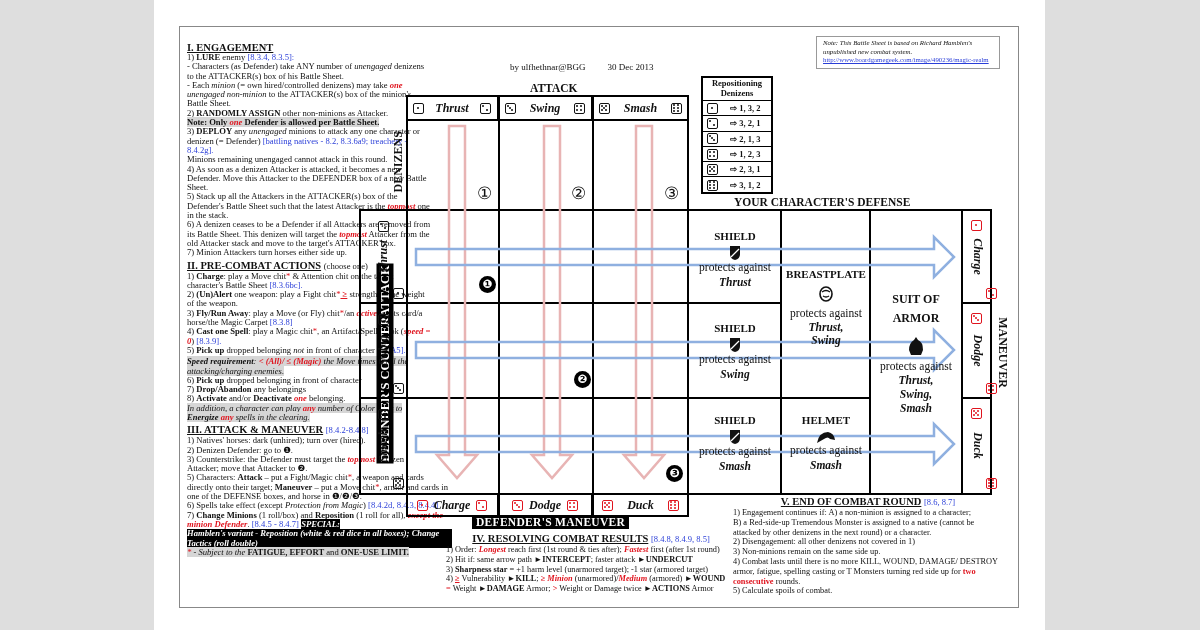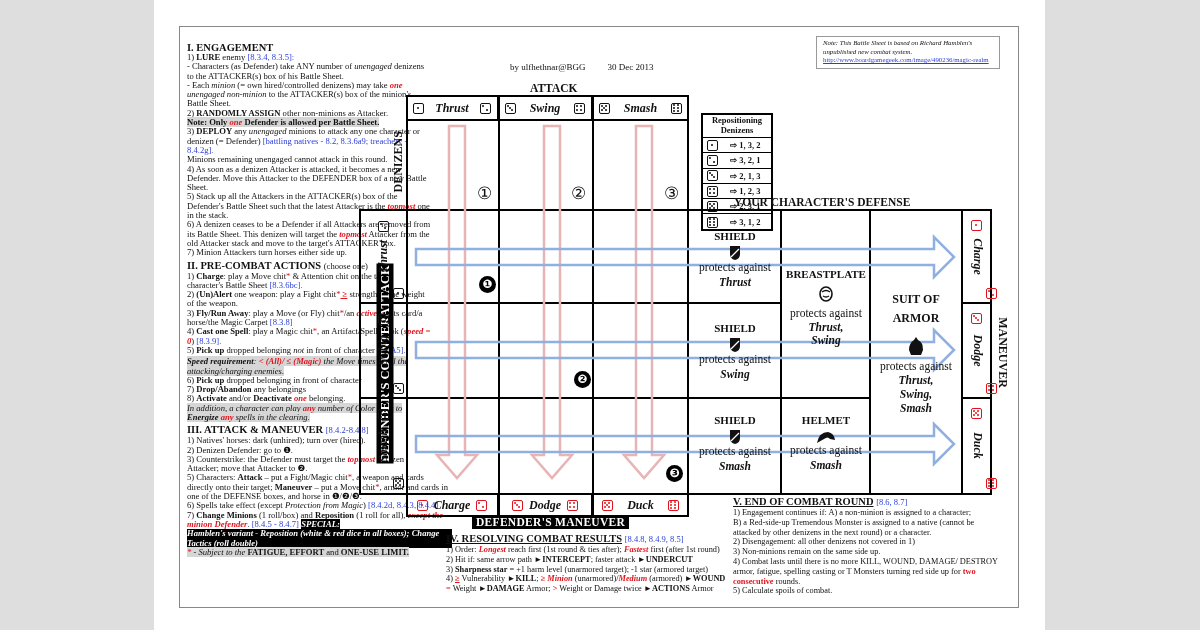--- a/index.html
+++ b/index.html
@@ -13,21 +13,21 @@
   .b { font-weight: bold; }
   .i { font-style: italic; }
   .u { text-decoration: underline; }
   .hl { background: #d6d6d6; }
   .inv { background: #000; color: #fff; }
 
   
   .lefttext { position: absolute; left: 33px; top: 40px; width: 244px; font-size: 8.6px; line-height: 9.3px; }
   .lefttext p { margin: 0; }
   .lefttext h3 { font-size: 10.5px; line-height: 11px; font-weight: bold; margin-top: 2px; }
-  .lefttext h3 .t { }
+  .lefttext h3 .t { text-decoration: underline; }
   .lefttext h3 .s { font-weight: normal; font-size: 8.6px; }
 
   
   .title { position: absolute; left: 275px; top: 31px; font-size: 24px; font-weight: bold; white-space: nowrap; letter-spacing: -0.3px; }
   .title small { font-size: 11px; }
   .byline { position: absolute; left: 356px; top: 62px; font-size: 9px; white-space: nowrap; }
   .byline span { margin-left: 22px; }
   .note { position: absolute; left: 662px; top: 36px; width: 184px; height: 33px; border: 1px solid #999; font-size: 6.8px; line-height: 8.6px; font-style: italic; padding: 2px 6px; }
   .note a { color: #2a3ed8; text-decoration: underline; font-style: normal; }
 
@@ -36,39 +36,39 @@
   .hdr-cell:last-child { border-right: none; }
   .die { display: inline-block; width: 11px; height: 11px; border: 1.4px solid #111; border-radius: 2px; position: relative; }
   .die.r { border-color: #e0141e; }
   .die i { position: absolute; width: 2px; height: 2px; background: #111; border-radius: 50%; }
   .die.r i { background: #e0141e; }
   .vlabel { position: absolute; transform: rotate(-90deg); transform-origin: center; white-space: nowrap; font-weight: bold; }
 
   .circ { font-size: 17px; position: absolute; }
   .bullet { position: absolute; width: 17px; height: 17px; border-radius: 50%; background: #000; color: #fff; font-size: 12px; font-weight: bold; text-align: center; line-height: 17px; font-family: "DejaVu Sans", sans-serif; }
 
-  .repo { position: absolute; left: 547px; top: 76px; width: 72px; height: 118px; border: 2px solid #000; font-size: 8.5px; margin-top: 37px; }
+  .repo { position: absolute; left: 547px; top: 76px; width: 72px; height: 118px; border: 2px solid #000; font-size: 8.5px; }
   .repo .head { text-align: center; font-weight: bold; line-height: 9.5px; padding: 1px 0; border-bottom: 1.5px solid #000; height: 23px; }
   .repo .row { height: 15.3px; border-bottom: 1px solid #000; display: flex; align-items: center; padding: 0 4px; gap: 12px; font-weight: bold; font-size: 8.5px; }
   .repo .row:last-child { border-bottom: none; }
 
   .box-att { position: absolute; left: 629px; top: 77px; width: 108px; height: 114px; border: 4px solid #d8a0a0; border-radius: 18px; text-align: center; }
   .box-def { position: absolute; left: 744px; top: 77px; width: 100px; height: 114px; border: 4px solid #a6c0e0; border-radius: 18px; text-align: center; }
   .box-att h4, .box-def h4 { font-size: 12px; text-decoration: underline; margin-top: 4px; }
   .box-def p { font-size: 12px; font-style: italic; margin-top: 14px; line-height: 16px; }
 
   .ycd { position: absolute; left: 580px; top: 196px; font-size: 11.5px; font-weight: bold; white-space: nowrap; }
   .dcell { position: absolute; text-align: center; font-size: 11px; }
   .dcell .h { font-weight: bold; font-size: 11px; }
   .dcell .p { font-size: 11.5px; }
   .dcell .w { font-weight: bold; font-style: italic; font-size: 11.5px; }
   .defman { position: absolute; left: 318px; top: 515px; background: #000; color: #fff; font-size: 11.5px; font-weight: bold; padding: 0 4px; letter-spacing: 0.3px; line-height: 14px; }
 
   .sec4 { position: absolute; left: 292px; top: 533px; width: 290px; font-size: 8.3px; line-height: 9.8px; }
-  .sec4 h3, .sec5 h3 { font-size: 10.5px; line-height: 11px; }
+  .sec4 h3, .sec5 h3 { font-size: 10.5px; line-height: 11px; text-align: center; }
   .sec4 h3 .t, .sec5 h3 .t { text-decoration: underline; }
   .sec4 h3 .s, .sec5 h3 .s { font-weight: normal; font-size: 8.5px; }
   .sec5 { position: absolute; left: 579px; top: 496px; width: 270px; font-size: 8.3px; line-height: 9.8px; }
 </style>
 </head>
 <body>
 
 <div class="page">
   <div class="frame"></div>
 

